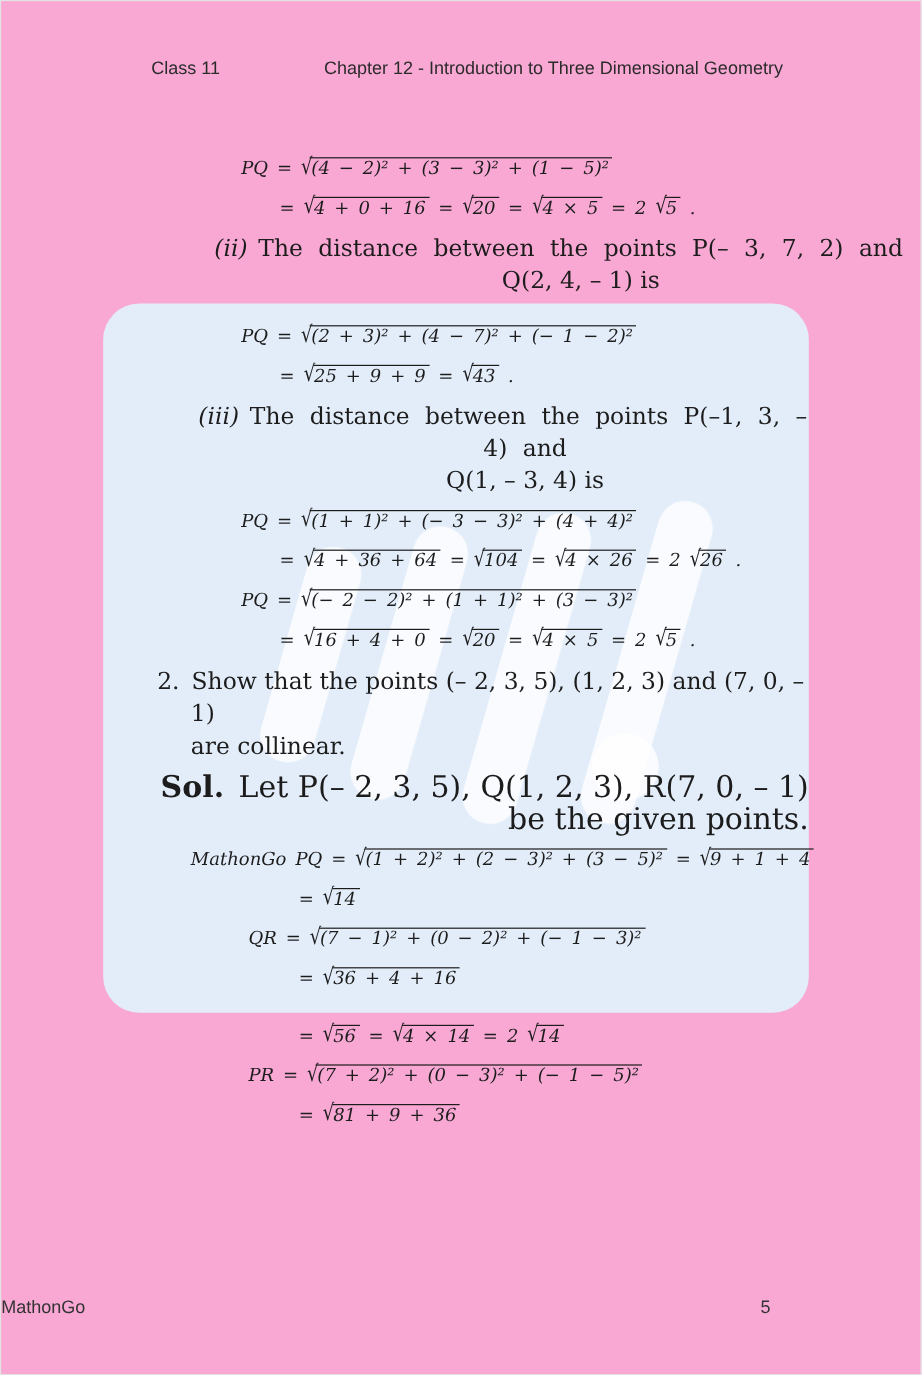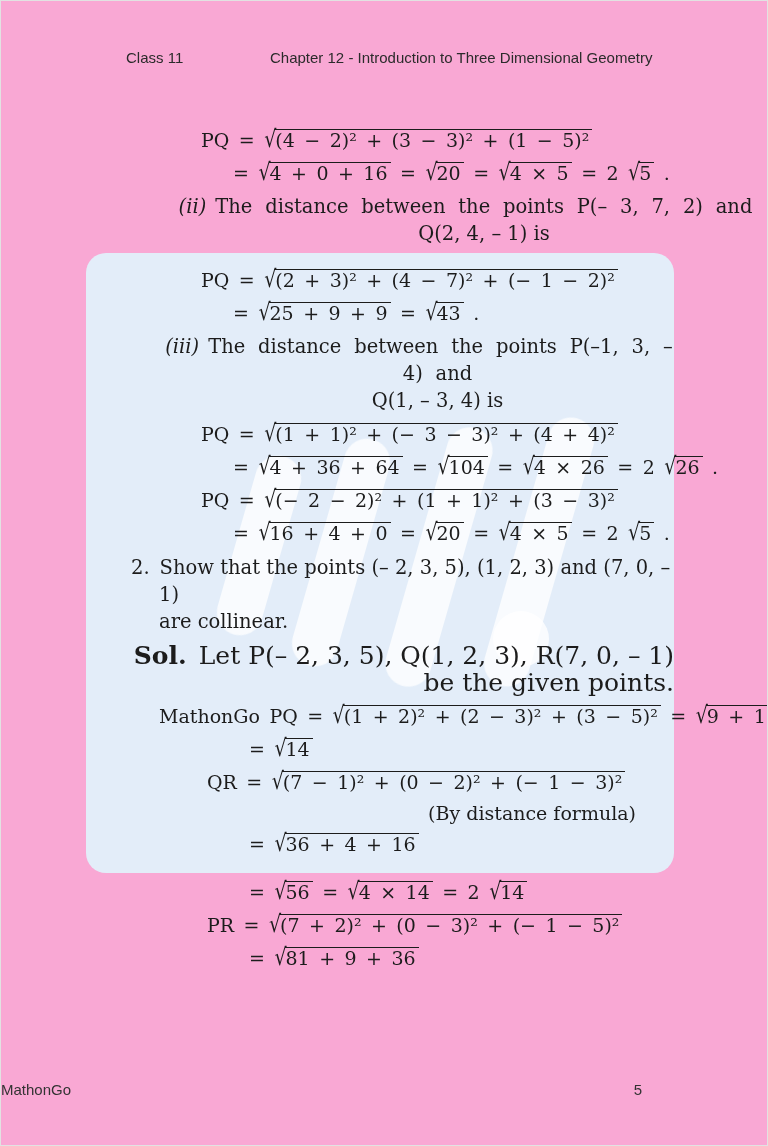--- a/index.html
+++ b/index.html
@@ -17,24 +17,24 @@
   .ftr{position:absolute; top:1080px; left:0; width:100%;
        font-family:"Liberation Sans",sans-serif; font-size:15px; color:#333;}
   .ftr .brand{position:absolute; left:0; width:100%; }
   .ftr .pnum{position:absolute; right:125px; top:0;}
   
   .content{position:absolute; top:120px; left:0; width:100%;}
   .section{--off:0px; position:relative;}
   .section.highlight{
     margin-left:85px; width:588px; --off:85px;
     background:var(--highlight-bg,#e3edf9);
-    border-radius:20px; padding:8px 0 10px;
+    border-radius:30px; padding:8px 0 10px;
   }
   .line{position:relative; z-index:2;}
-  .eq{font-size:19px; line-height:28px; margin:5px 0; word-spacing:0.18em; white-space:nowrap;}
+  .eq{font-size:15px; line-height:28px; margin:5px 0; word-spacing:0.18em; white-space:nowrap;font-style:italic;}
   .xa {padding-left:calc(200px - var(--off));}
   .xa2{padding-left:calc(206px - var(--off));}
   .xb {padding-left:calc(232px - var(--off));}
   .xc {padding-left:calc(248px - var(--off));}
   .xl {padding-left:calc(158px - var(--off));}
   .item{font-size:19.5px; line-height:27px; margin:6px 0;
         padding-left:calc(200px - var(--off)); text-indent:-37px;text-align:center;}
   .item .lbl{font-style:italic; padding-right:9px;}
   .item .w{word-spacing:0.34em;}
   .problem{font-weight:normal; font-size:19.5px; line-height:27px; margin:7px 0;
@@ -91,21 +91,20 @@
         <div class="line item"><span class="lbl">(iii)</span><span class="w">The distance between the points P(–1, 3, –4) and</span><br><span>Q(1, – 3, 4) is</span></div>
         <div class="line eq xa"><span class="tx">PQ = </span><span class="sq"><span class="rad">√</span><span class="bar">(1 + 1)² + (− 3 − 3)² + (4 + 4)²</span></span></div>
         <div class="line eq xb"><span class="tx">= </span><span class="sq"><span class="rad">√</span><span class="bar">4 + 36 + 64</span></span><span class="tx"> = </span><span class="sq"><span class="rad">√</span><span class="bar">104</span></span><span class="tx"> = </span><span class="sq"><span class="rad">√</span><span class="bar">4 × 26</span></span><span class="tx"> = 2 </span><span class="sq"><span class="rad">√</span><span class="bar">26</span></span><span class="tx"> .</span></div>
         <div class="line eq xa"><span class="tx">PQ = </span><span class="sq"><span class="rad">√</span><span class="bar">(− 2 − 2)² + (1 + 1)² + (3 − 3)²</span></span></div>
         <div class="line eq xb"><span class="tx">= </span><span class="sq"><span class="rad">√</span><span class="bar">16 + 4 + 0</span></span><span class="tx"> = </span><span class="sq"><span class="rad">√</span><span class="bar">20</span></span><span class="tx"> = </span><span class="sq"><span class="rad">√</span><span class="bar">4 × 5</span></span><span class="tx"> = 2 </span><span class="sq"><span class="rad">√</span><span class="bar">5</span></span><span class="tx"> .</span></div>
         <div class="line problem"><span class="lbl">2.</span><span>Show that the points (– 2, 3, 5), (1, 2, 3) and (7, 0, – 1)</span><br><span>are collinear.</span></div>
         <div class="line solution"><span class="lbl">Sol.</span><span>Let P(– 2, 3, 5), Q(1, 2, 3), R(7, 0, – 1) be the given points.</span></div>
         <div class="line eq xl"><span class="tx">MathonGo PQ = </span><span class="sq"><span class="rad">√</span><span class="bar">(1 + 2)² + (2 − 3)² + (3 − 5)²</span></span><span class="tx"> = </span><span class="sq"><span class="rad">√</span><span class="bar">9 + 1 + 4</span></span></div>
         <div class="line eq xc"><span class="tx">= </span><span class="sq"><span class="rad">√</span><span class="bar">14</span></span></div>
         <div class="line eq xa2"><span class="tx">QR = </span><span class="sq"><span class="rad">√</span><span class="bar">(7 − 1)² + (0 − 2)² + (− 1 − 3)²</span></span></div>
-        <div class="line note">(By distance formula)</div>
         <div class="line eq xc"><span class="tx">= </span><span class="sq"><span class="rad">√</span><span class="bar">36 + 4 + 16</span></span></div>
       </div>
       <div class="section">
         <div class="line eq xc"><span class="tx">= </span><span class="sq"><span class="rad">√</span><span class="bar">56</span></span><span class="tx"> = </span><span class="sq"><span class="rad">√</span><span class="bar">4 × 14</span></span><span class="tx"> = 2 </span><span class="sq"><span class="rad">√</span><span class="bar">14</span></span></div>
         <div class="line eq xa2"><span class="tx">PR = </span><span class="sq"><span class="rad">√</span><span class="bar">(7 + 2)² + (0 − 3)² + (− 1 − 5)²</span></span></div>
         <div class="line eq xc"><span class="tx">= </span><span class="sq"><span class="rad">√</span><span class="bar">81 + 9 + 36</span></span></div>
       </div>
     </div>
 
   <div class="ftr">

